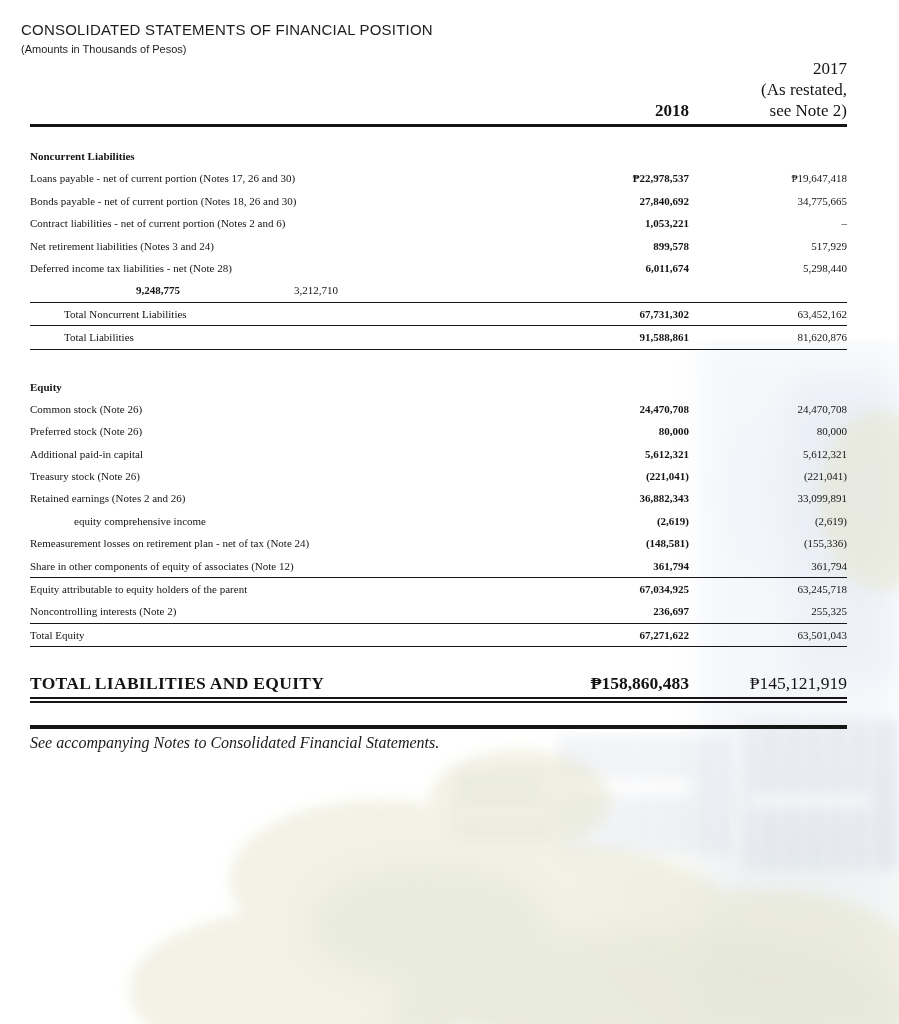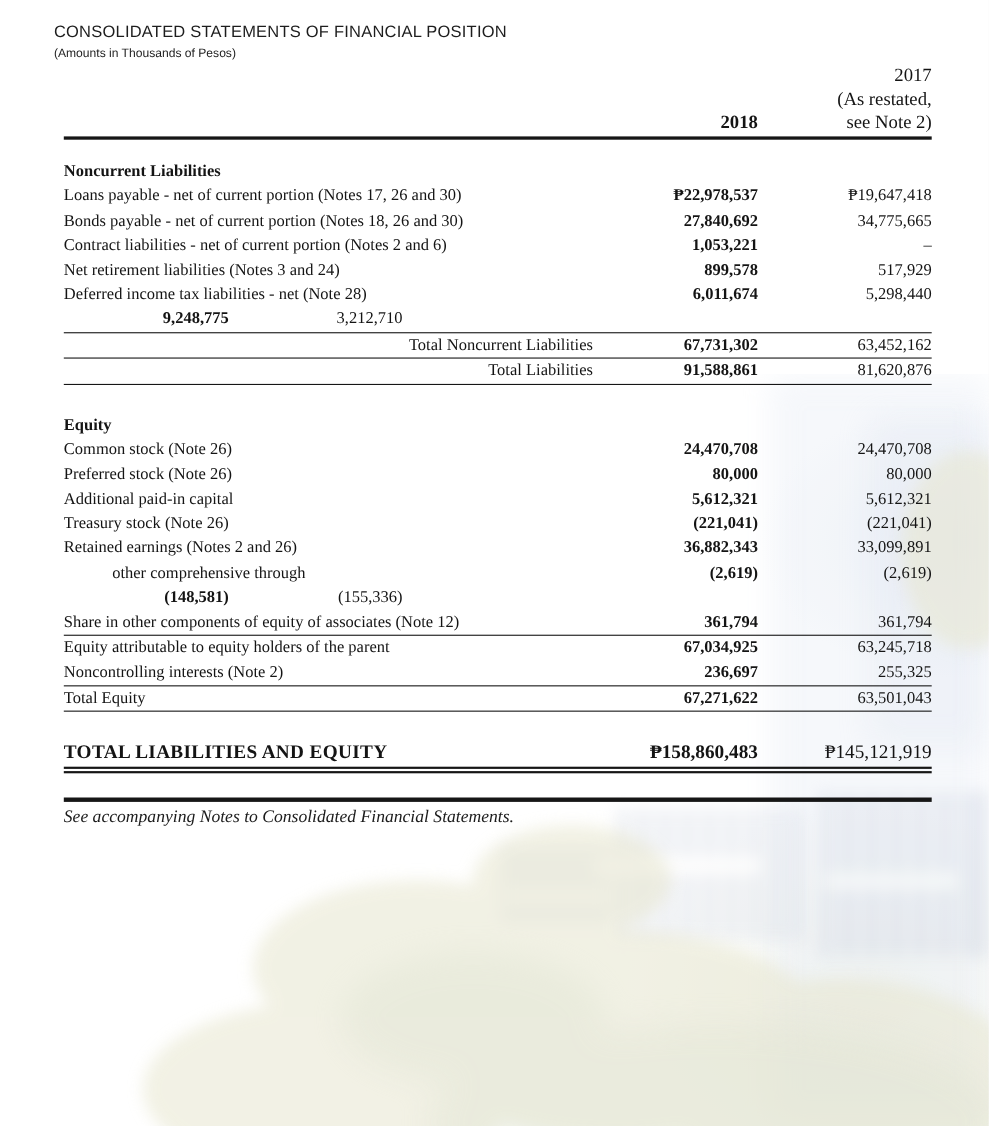--- a/index.html
+++ b/index.html
@@ -9,37 +9,37 @@
     margin:0 auto;
     background:
       radial-gradient(ellipse 260px 180px at 97% 48%, rgba(214,222,236,0.30), rgba(214,222,236,0) 70%),
       radial-gradient(ellipse 320px 240px at 88% 88%, rgba(222,228,214,0.35), rgba(222,228,214,0) 70%),
       #ffffff;
     overflow:hidden;
     color:#141414;
     font-family:"Liberation Serif","DejaVu Serif",serif;
   }
   .watermark{position:absolute;left:0;top:340px;width:899px;height:684px;pointer-events:none;}
-  .content{position:relative;z-index:2;padding-left:28px;}
+  .content{position:relative;z-index:2;}
   .doc-header{padding:20px 52px 0 21px;font-family:"Liberation Sans","DejaVu Sans",sans-serif;}
   .doc-title{font-size:15px;line-height:20px;letter-spacing:0.2px;color:#1d1d1d;}
   .doc-subtitle{font-size:11px;line-height:18px;color:#1d1d1d;}
   .table-wrap{margin:0 52px 0 30px;}
   .col-headers{display:flex;align-items:flex-end;font-size:17px;line-height:21px;margin-top:0;}
   .col-spacer{flex:1;}
   .col-2018{width:150px;text-align:right;font-weight:bold;}
   .col-2017{width:158px;text-align:right;}
   .header-rule{height:0;border-bottom:3px solid #161616;margin-top:3px;}
-  .rows{margin-top:18px;font-size:15px;}
+  .rows{margin-top:18px;font-size:11px;}
   .row{display:flex;height:22.4px;line-height:22.4px;align-items:baseline;}
   .row.rule{border-bottom:1.6px solid #161616;}
   .row.section .lbl{font-weight:bold;}
   .row.gap{margin-top:26px;}
   .row .lbl{flex:1;white-space:nowrap;overflow:hidden;}
-  .row.indent1 .lbl{padding-left:34px;text-align:right;}
+  .row.indent1 .lbl{padding-left:34px;}
   .row.indent2 .lbl{padding-left:44px;}
   .row .v{width:150px;text-align:right;white-space:nowrap;}
   .row .v18{font-weight:bold;}
   .row .v17{width:158px;font-weight:normal;}
   .grand-total{display:flex;align-items:baseline;margin-top:24px;height:24px;line-height:24px;font-size:17.5px;}
   .grand-total .lbl{flex:1;font-weight:bold;letter-spacing:0.3px;}
   .grand-total .v{width:150px;text-align:right;font-weight:bold;white-space:nowrap;}
   .grand-total .v17{width:158px;font-weight:normal;}
   .double-rule{height:2px;border-top:2px solid #161616;border-bottom:2px solid #161616;margin-top:2px;}
   .footer-rule{height:0;border-bottom:4px solid #161616;margin:22px 52px 0 30px;}
@@ -192,25 +192,26 @@
             <div class="lbl">Treasury stock (Note 26)</div>
             <div class="v v18">(221,041)</div>
             <div class="v v17">(221,041)</div>
           </div>
           <div class="row">
             <div class="lbl">Retained earnings (Notes 2 and 26)</div>
             <div class="v v18">36,882,343</div>
             <div class="v v17">33,099,891</div>
           </div>
           <div class="row indent2">
-            <div class="lbl">other comprehensive through</div>
+            <div class="lbl">equity comprehensive income</div>
             <div class="v v18">(2,619)</div>
             <div class="v v17">(2,619)</div>
           </div>
           <div class="row">
+            <div class="lbl">Remeasurement losses on retirement plan - net of tax (Note 24)</div>
             <div class="v v18">(148,581)</div>
             <div class="v v17">(155,336)</div>
           </div>
           <div class="row rule">
             <div class="lbl">Share in other components of equity of associates (Note 12)</div>
             <div class="v v18">361,794</div>
             <div class="v v17">361,794</div>
           </div>
           <div class="row">
             <div class="lbl">Equity attributable to equity holders of the parent</div>

